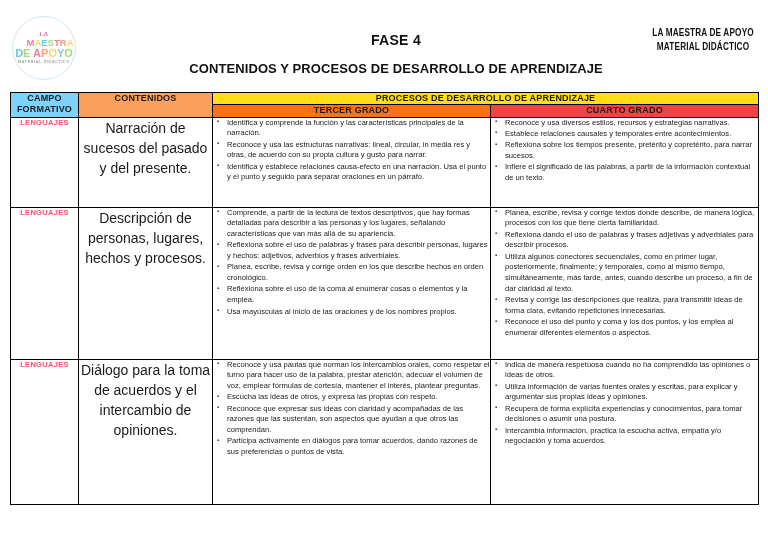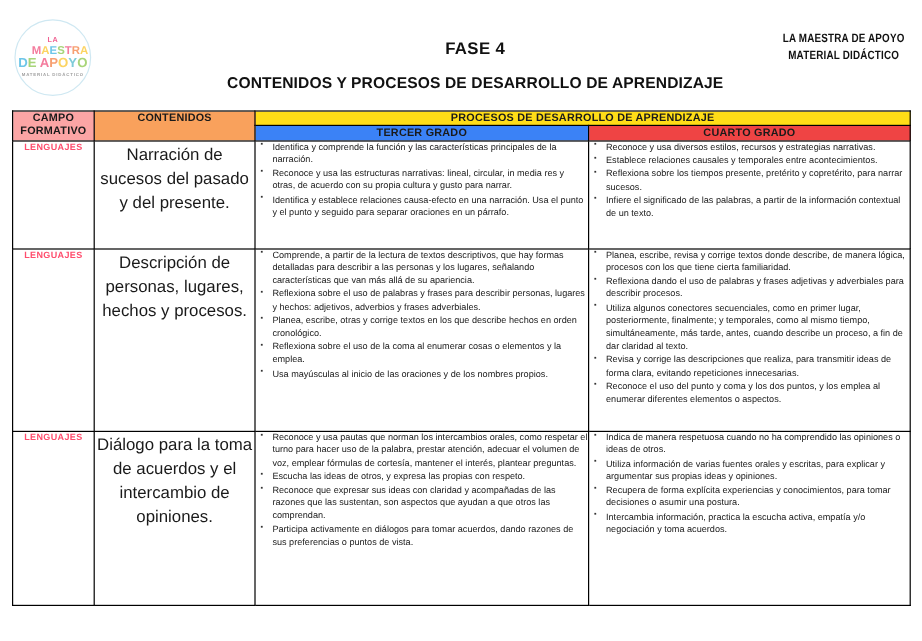--- a/index.html
+++ b/index.html
@@ -136,24 +136,24 @@
   .hcell {
     text-align: center;
     font-size: 9px;
     font-weight: bold;
     color: #1a1a1a;
     letter-spacing: 0.2px;
     vertical-align: middle;
     padding: 3px 2px;
     line-height: 1.25;
   }
-  .h-campo  { background: #fca5a5; }
+  .h-campo  { background: #7dd3fc; }
   .h-conten { background: #F9A15C; }
   .h-proc   { background: #FFDD17; }
-  .h-tercer { background: #3b82f6; }
+  .h-tercer { background: #f97316; }
   .h-cuarto { background: #ef4444; }
 
   .campo-cell {
     text-align: center;
     vertical-align: top;
     padding: 8px 3px;
     font-size: 7.5px;
     font-weight: bold;
     color: #FF4D6D;
     letter-spacing: 0.3px;
@@ -257,21 +257,21 @@
             </ul>
           </td>
         </tr>
         <tr style="height: 152px;">
           <td class="campo-cell">LENGUAJES</td>
           <td class="conten-cell">Descripción de personas, lugares, hechos y procesos.</td>
           <td class="proc-cell">
             <ul>
               <li>Comprende, a partir de la lectura de textos descriptivos, que hay formas detalladas para describir a las personas y los lugares, señalando características que van más allá de su apariencia.</li>
               <li>Reflexiona sobre el uso de palabras y frases para describir personas, lugares y hechos: adjetivos, adverbios y frases adverbiales.</li>
-              <li>Planea, escribe, otras y corrige textos en los que describe hechos en orden cronológico.</li>
+              <li>Planea, escribe, revisa y corrige orden en los que describe hechos en orden cronológico.</li>
               <li>Reflexiona sobre el uso de la coma al enumerar cosas o elementos y la emplea.</li>
               <li>Usa mayúsculas al inicio de las oraciones y de los nombres propios.</li>
             </ul>
           </td>
           <td class="proc-cell">
             <ul>
               <li>Planea, escribe, revisa y corrige textos donde describe, de manera lógica, procesos con los que tiene cierta familiaridad.</li>
               <li>Reflexiona dando el uso de palabras y frases adjetivas y adverbiales para describir procesos.</li>
               <li>Utiliza algunos conectores secuenciales, como en primer lugar, posteriormente, finalmente; y temporales, como al mismo tiempo, simultáneamente, más tarde, antes, cuando describe un proceso, a fin de dar claridad al texto.</li>
               <li>Revisa y corrige las descripciones que realiza, para transmitir ideas de forma clara, evitando repeticiones innecesarias.</li>

